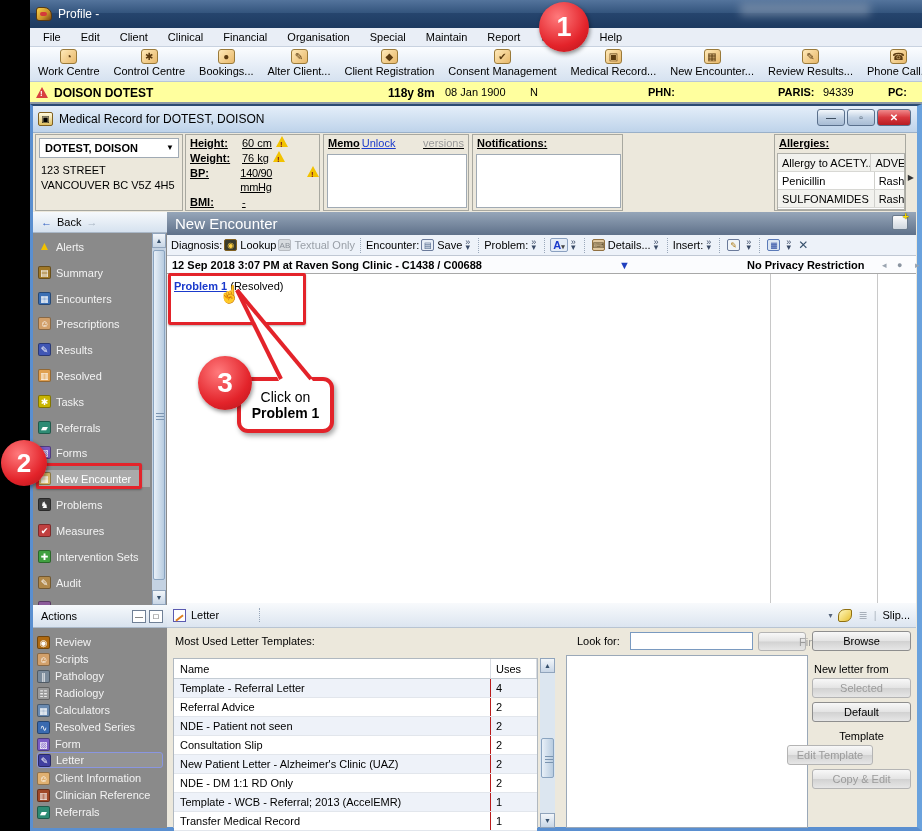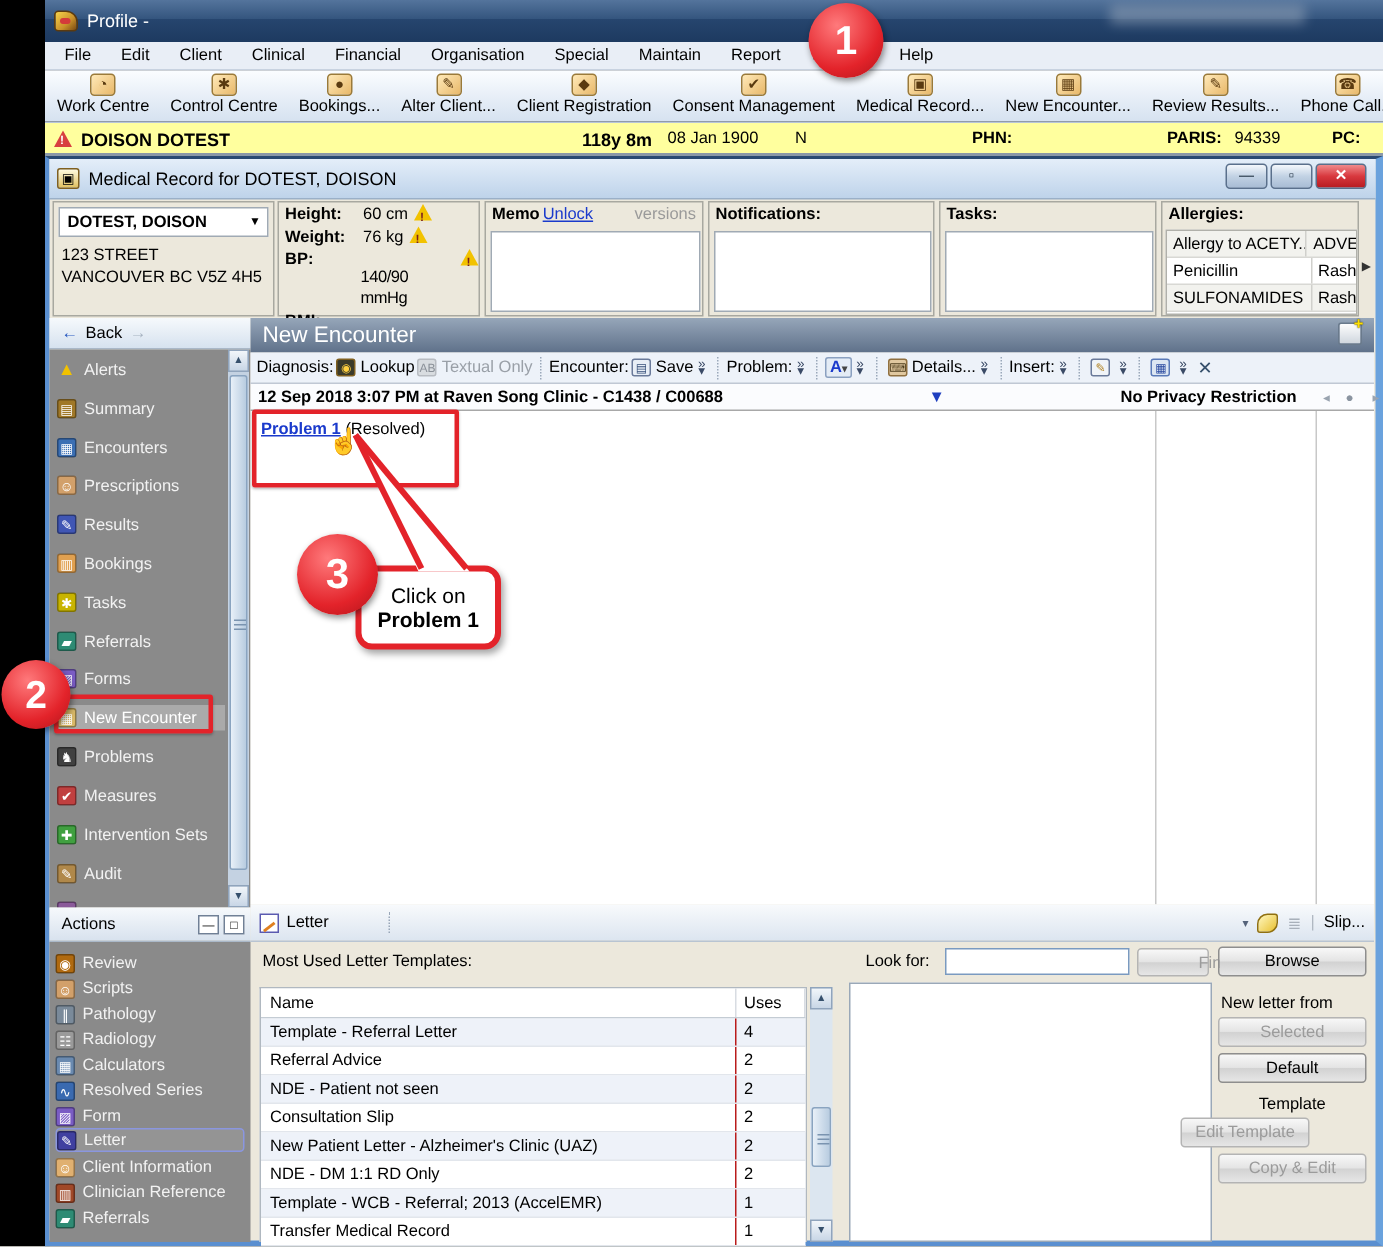--- a/index.html
+++ b/index.html
@@ -41,21 +41,21 @@
     border-left:3px solid #5a8fd0; border-right:5px solid #6aa2dd; border-bottom:4px solid #5a8fd0; border-top:2px solid #2a4a72; }
   #mr-titlebar{ left:33px; top:106px; width:884px; height:27px; background:linear-gradient(#e4eef9,#bed3ea);
     display:flex; align-items:center; padding-left:5px; border-bottom:1px solid #9ab0c8; font-size:12px;}
   .mr-ico{ width:15px; height:14px; background:linear-gradient(#fffbe0,#e0c060); border:1px solid #806020; border-radius:2px;
     margin-right:6px; font-size:9px; text-align:center; line-height:13px; }
   .wbtns{ position:absolute; right:6px; top:3px; display:flex; gap:2px;}
   .wbtn{ width:28px; height:17px; border:1px solid #5a708c; border-radius:3px;
     background:linear-gradient(#f4f8fc,#c2d2e4 50%,#a8bcd4); text-align:center; line-height:15px; font-size:10px; color:#123;}
   .wbtn.close{ background:linear-gradient(#f08a8c,#d8383e 50%,#b81c22); color:#fff; font-weight:bold; width:34px;}
 
-  .infobox{ position:absolute; top:134px; height:77px; border:1px solid #a8a8a0; background:#ece8dc; }
+  .infobox{ position:absolute; top:134px; height:77px; border:1px solid #a8a8a0; background:#ece8dc;text-decoration:underline; }
   .ib-title{ font-weight:bold; padding:2px 4px; }
   .whitebox{ position:absolute; background:#fff; border:1px solid #a0aab4; }
   .link{ color:#1a3acc; text-decoration:underline; }
   .gray{ color:#9a9a9a; }
   .vrow{ display:flex; padding:1px 0 0 4px; line-height:14px;}
   .vlab{ font-weight:bold; width:52px; }
 
   .al-row{ display:flex; height:18px; border-bottom:1px solid #d8d8d4; align-items:center; background:#fff;}
   .al-row:nth-child(odd){ background:#f2f2ee; }
   .al-c1{ width:98px; padding-left:4px; overflow:hidden; white-space:nowrap; border-right:1px solid #d0d0cc; height:100%; line-height:18px;}
@@ -251,21 +251,21 @@
       </div>
     <div class="vrow">
         <span class="vlab" data-name="weight-label">Weight:</span>
         <span data-name="weight-value">76 kg</span>
         <span class="warn-tri" style="margin-left:4px;" data-name="weight-warning-icon">
           <i>!</i>
         </span>
       </div>
     <div class="vrow">
         <span class="vlab" data-name="bp-label">BP:</span>
-        <span style="letter-spacing:-.3px;margin-top:12px;" data-name="bp-value">140/90 mmHg</span>
+        <span style="letter-spacing:-.3px;" data-name="bp-value">140/90 mmHg</span>
         <span class="warn-tri" style="margin-left:3px;" data-name="bp-warning-icon">
           <i>!</i>
         </span>
       </div>
     <div class="vrow">
         <span class="vlab" data-name="bmi-label">BMI:</span>
         <span data-name="bmi-value">-</span>
       </div>
     <div class="vrow">
         <span class="vlab" data-name="ideal-label">Ideal:</span>
@@ -280,24 +280,20 @@
       <span class="gray" style="margin-left:auto;" data-name="memo-versions-link">versions</span>
     </div>
     <div class="whitebox" style="left:3px; top:19px; width:140px; height:54px;" data-name="memo-content"></div>
   </div>
 
   <div class="infobox" style="left:472px; width:151px;" data-name="notifications-box">
     <div class="ib-title" data-name="notifications-title">Notifications:</div>
     <div class="whitebox" style="left:3px; top:19px; width:145px; height:54px;" data-name="notifications-content"></div>
   </div>
 
-  <div class="infobox" style="left:626px; width:145px;" data-name="tasks-box">
-    <div class="ib-title" data-name="tasks-title">Tasks:</div>
-    <div class="whitebox" style="left:3px; top:19px; width:139px; height:54px;" data-name="tasks-content"></div>
-  </div>
 
   <div class="infobox" style="left:774px; width:132px;" data-name="allergies-box">
     <div class="ib-title" data-name="allergies-title">Allergies:</div>
     <div style="position:absolute; left:2px; top:18px; width:128px; height:57px; border:1px solid #b0b0aa; overflow:hidden; background:#fff;">
       <div class="al-row" data-name="allergy-row">
           <span class="al-c1">Allergy to ACETY...</span>
           <span class="al-c2">ADVE</span>
         </div>
       <div class="al-row" data-name="allergy-row">
           <span class="al-c1">Penicillin</span>
@@ -333,21 +329,21 @@
     <div class="nav-item" style="top:82px;" data-name="nav-prescriptions">
         <span class="nico" style="background:#d2a06a;" data-name="prescriptions-icon">☺</span>
         <span>Prescriptions</span>
       </div>
     <div class="nav-item" style="top:108px;" data-name="nav-results">
         <span class="nico" style="background:#4056b4;" data-name="results-icon">✎</span>
         <span>Results</span>
       </div>
     <div class="nav-item" style="top:134px;" data-name="nav-documents">
         <span class="nico" style="background:#e0a050;" data-name="documents-icon">▥</span>
-        <span>Bookings</span>
+        <span>Resolved</span>
       </div>
     <div class="nav-item" style="top:160px;" data-name="nav-tasks">
         <span class="nico" style="background:#c8b400;" data-name="tasks-icon">✱</span>
         <span>Tasks</span>
       </div>
     <div class="nav-item" style="top:186px;" data-name="nav-referrals">
         <span class="nico" style="background:#2e8b74;" data-name="referrals-icon">▰</span>
         <span>Referrals</span>
       </div>
     <div class="nav-item" style="top:211px;" data-name="nav-forms">

